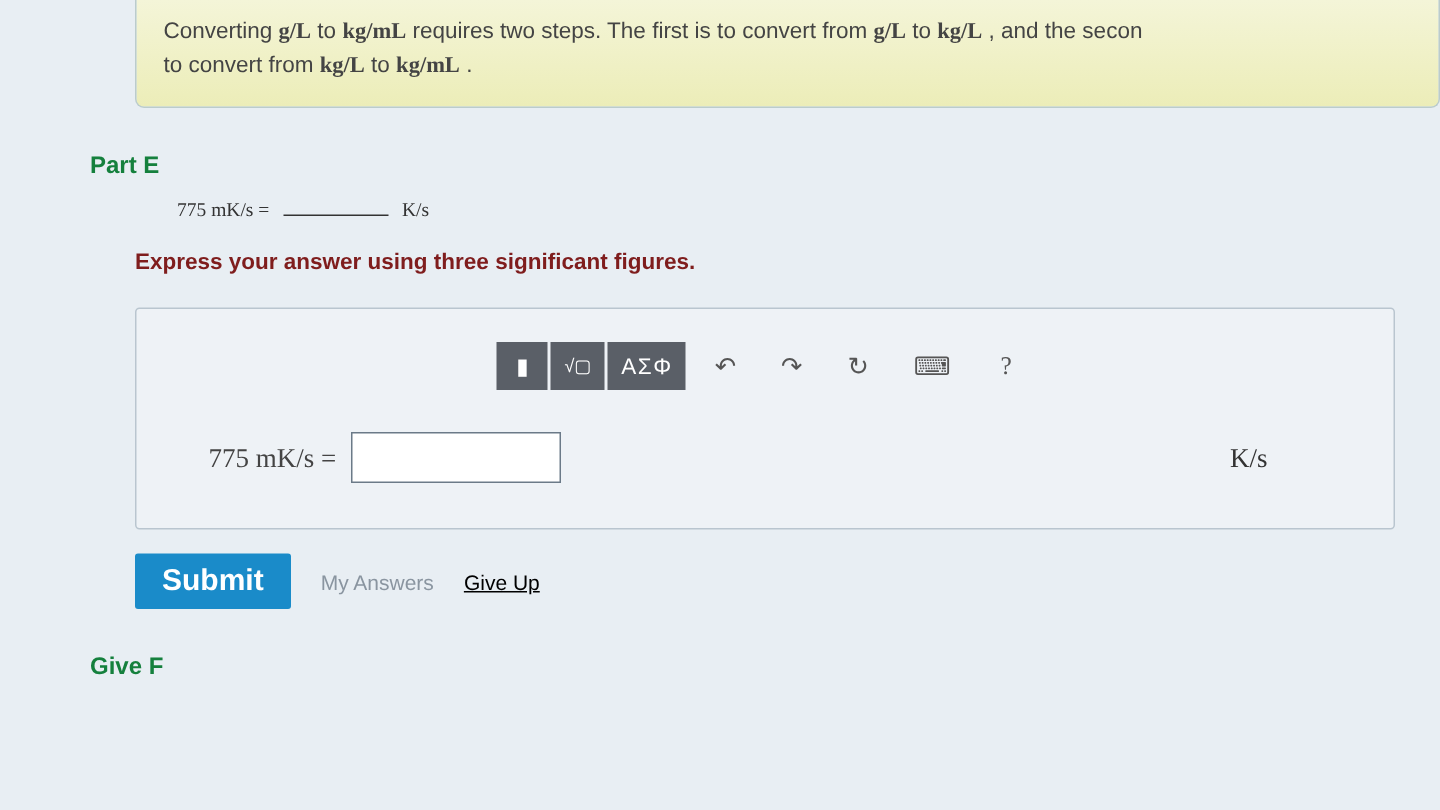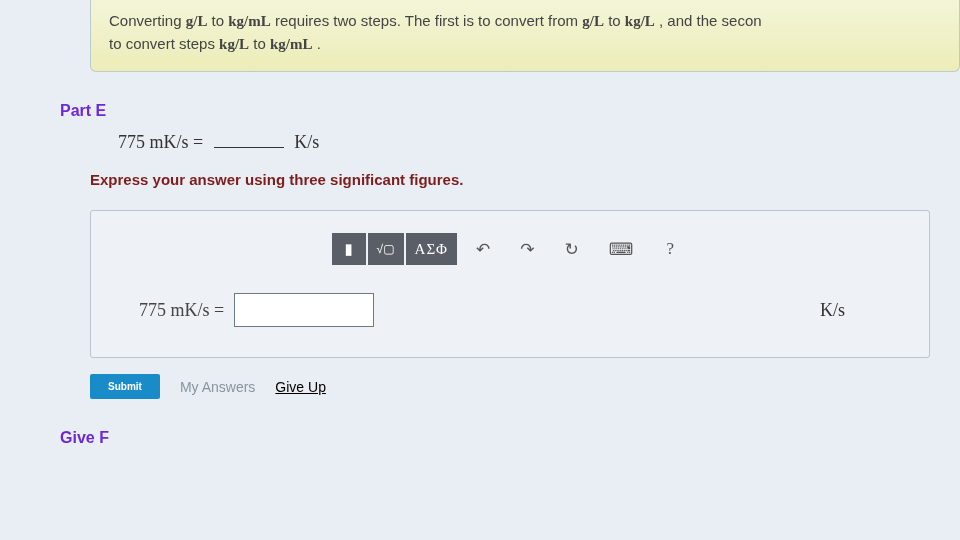--- a/index.html
+++ b/index.html
@@ -19,25 +19,25 @@
       border-radius: 0 0 6px 6px;
       border-top: none;
       font-size: 15px;
       line-height: 1.5;
       color: #444;
     }
     .part-label {
       font-weight: bold;
       font-size: 16px;
       margin: 0 0 12px 60px;
-      color: #6d28d9;
+      color: #15803d;
     }
     .equation-line {
       margin: 0 0 18px 118px;
-      font-size: 18px;
+      font-size: 13px;
       font-family: "Times New Roman", serif;
     }
     .blank-under {
       border-bottom: 1px solid #333;
       display: inline-block;
       width: 70px;
       margin: 0 6px;
     }
     .instruction {
       margin: 0 0 22px 90px;
@@ -113,21 +113,21 @@
       margin: 0 0 30px 90px;
       display: flex;
       align-items: center;
       gap: 20px;
     }
     .submit-btn {
       background: #1a8bc9;
       color: #fff;
       border: none;
       padding: 7px 18px;
-      font-size: 10px;
+      font-size: 20px;
       font-weight: bold;
       cursor: pointer;
       border-radius: 2px;
     }
     .link-gray {
       color: #8a95a0;
       font-size: 14px;
       cursor: pointer;
     }
     .link-blue {
@@ -145,42 +145,42 @@
 <div class="hint-box">
   <span>Converting </span>
   <span class="math bold">g/L</span>
   <span> to </span>
   <span class="math bold">kg/mL</span>
   <span> requires two steps. The first is to convert from </span>
   <span class="math bold">g/L</span>
   <span> to </span>
   <span class="math bold">kg/L</span>
   <span>, and the secon</span><br>
-  <span>to convert steps </span>
+  <span>to convert from </span>
   <span class="math bold">kg/L</span>
   <span> to </span>
   <span class="math bold">kg/mL</span>
   <span>.</span>
 </div>
 
 <div class="part-label">Part E</div>
 
 <div class="equation-line">
   <span>775 mK/s =</span>
   <span class="blank-under"></span>
   <span>K/s</span>
 </div>
 
 <div class="instruction">Express your answer using three significant figures.</div>
 
 <div class="answer-box">
   <div class="toolbar">
     <span class="tb-dark">▮</span>
     <span class="tb-dark" style="font-size:12px">√▢</span>
-    <span class="tb-dark" style="font-family:Liberation Serif, serif;letter-spacing:1px">ΑΣΦ</span>
+    <span class="tb-dark" style="font-family:Liberation Sans, sans-serif;letter-spacing:1px">ΑΣΦ</span>
     <span class="tb-light">↶</span>
     <span class="tb-light">↷</span>
     <span class="tb-light">↻</span>
     <span class="tb-light">⌨</span>
     <span class="tb-light" style="font-family:'Times New Roman',serif">?</span>
   </div>
   <div class="equation-input">
     <span class="eq-left">775 mK/s =</span>
     <input class="answer-input" type="text" value="" style="">
     <span class="eq-right">K/s</span>

